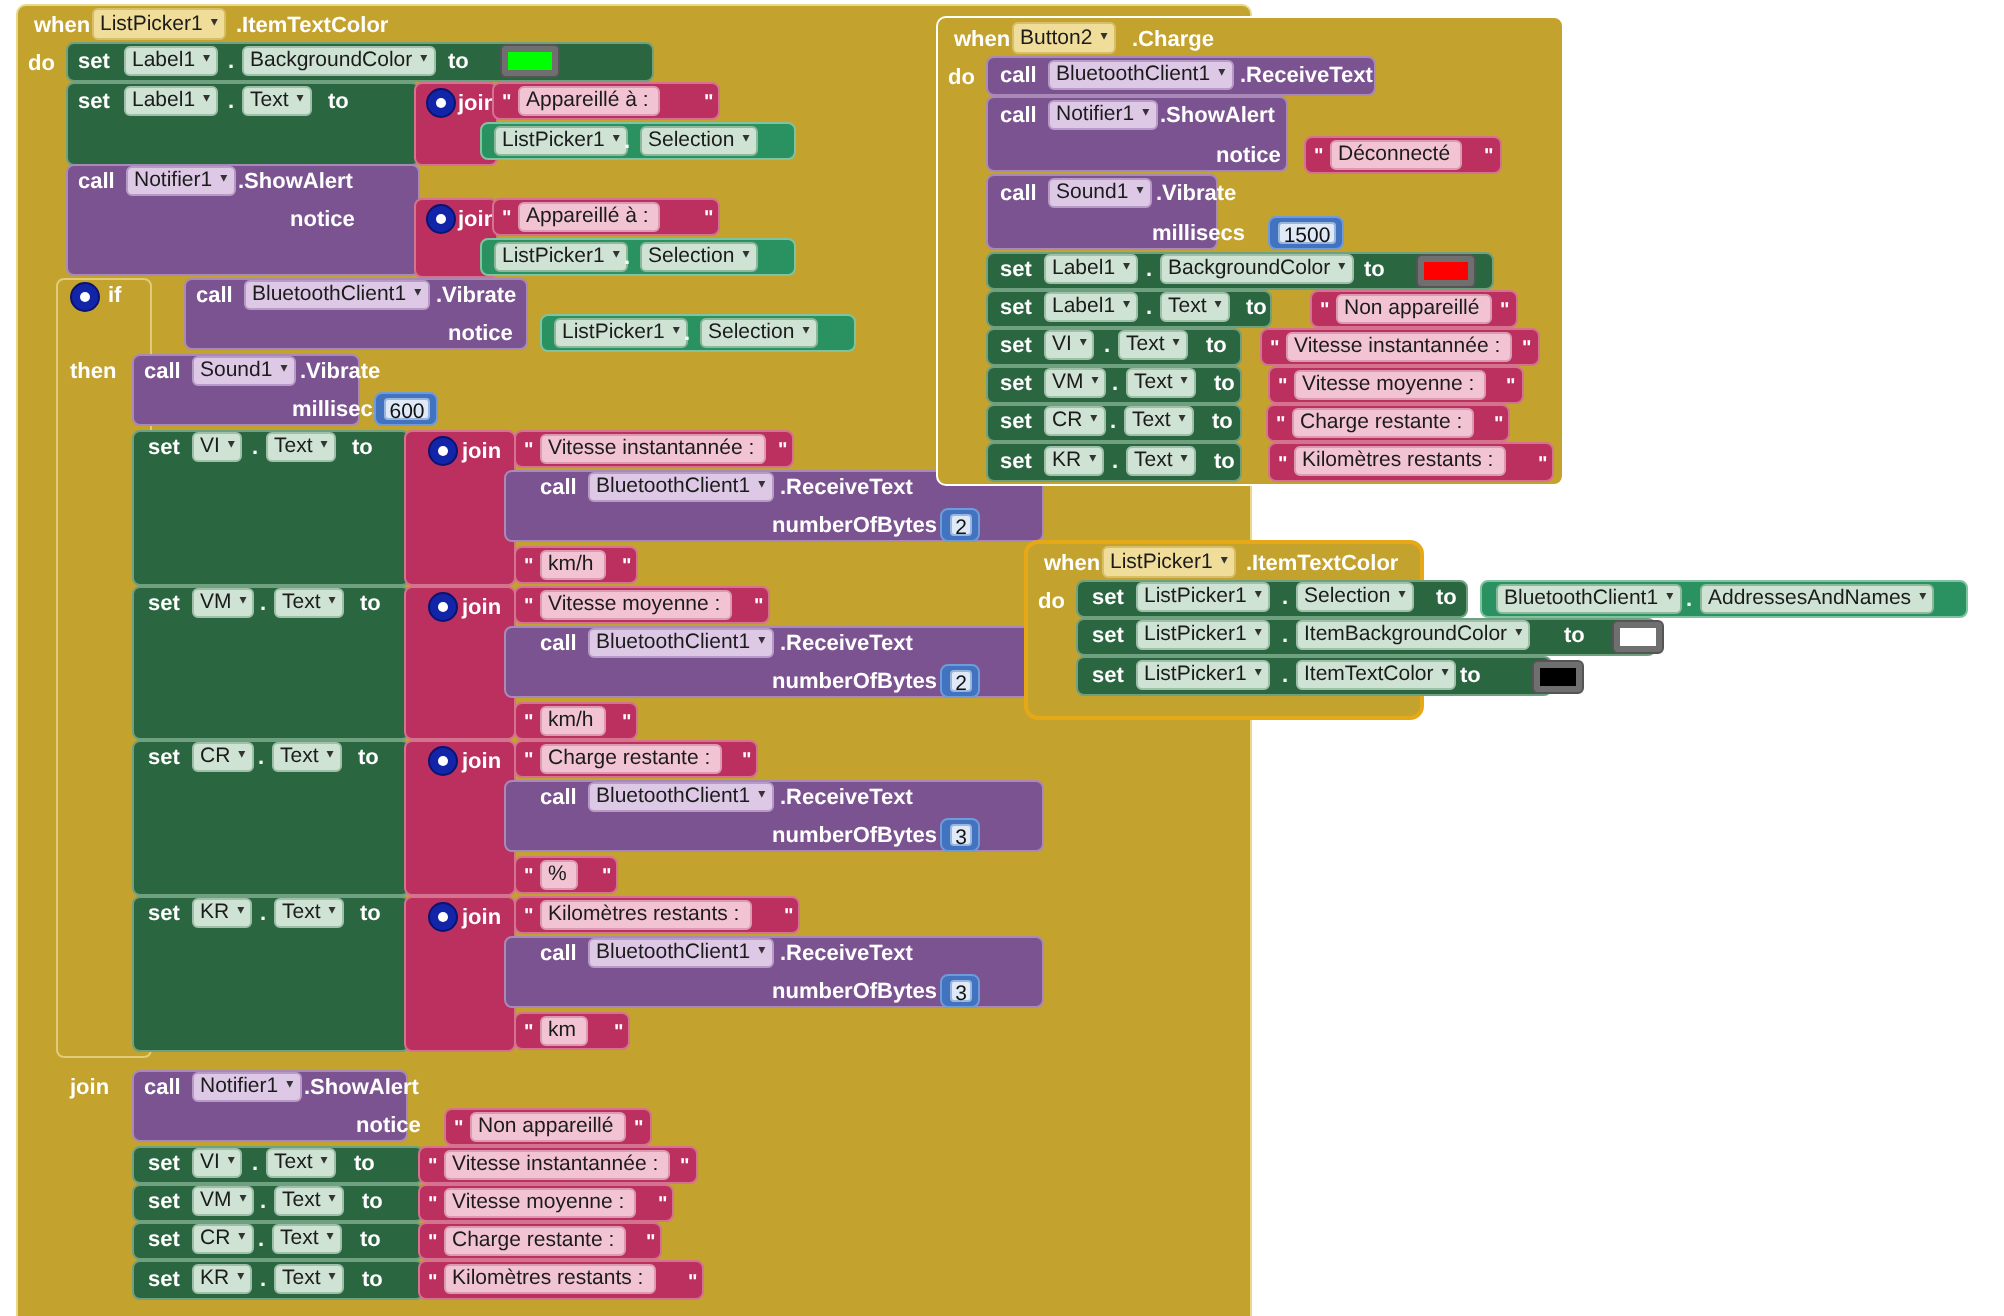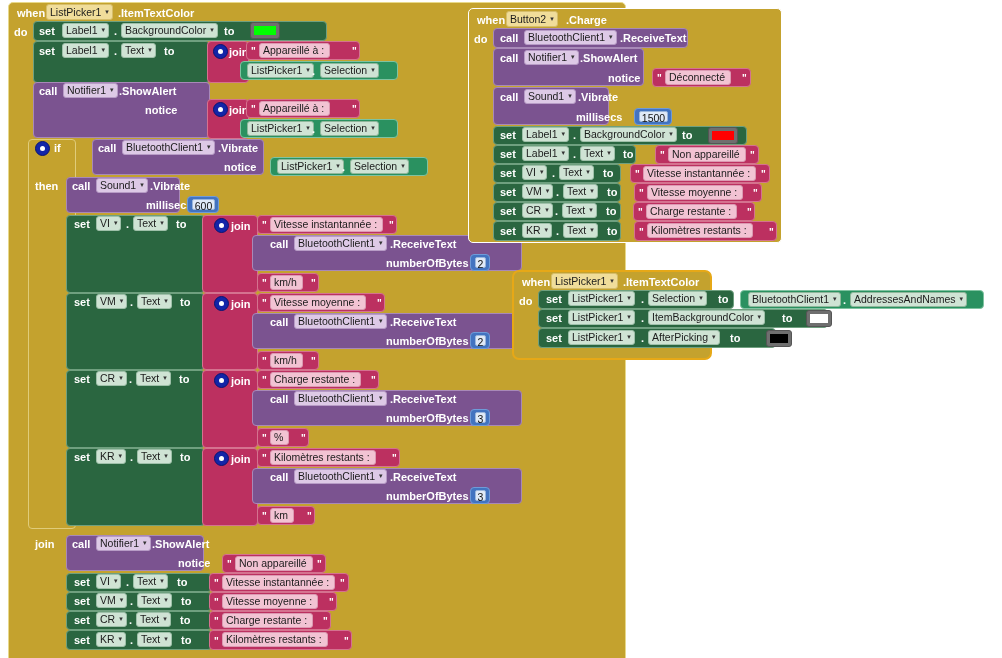--- a/index.html
+++ b/index.html
@@ -640,21 +640,21 @@
     </div>
 
 <div class="blk setblk" style="left:538px;top:328px;width:238px;height:20px;"></div>
 <div class="lbl" style="left:546px;top:333px;">set</div>
 <div class="fld fld-grn" style="left:568px;top:330px;height:15px;">
   <span class="cap">ListPicker1</span>
       <span class="arw">▾</span>
 </div>
 <div class="lbl" style="left:641px;top:333px;">.</div>
 <div class="fld fld-grn" style="left:648px;top:330px;height:15px;">
-  <span class="cap">AfterPicking</span>
+  <span class="cap">ItemTextColor</span>
       <span class="arw">▾</span>
 </div>
 <div class="lbl" style="left:730px;top:333px;">to</div>
 <div class="swatch" style="left:766px;top:330px;width:26px;height:17px;">
       <i id="sw-black" style="background: rgb(0, 0, 0);"></i>
     </div>
 
 </div>
 
 </body></html>

